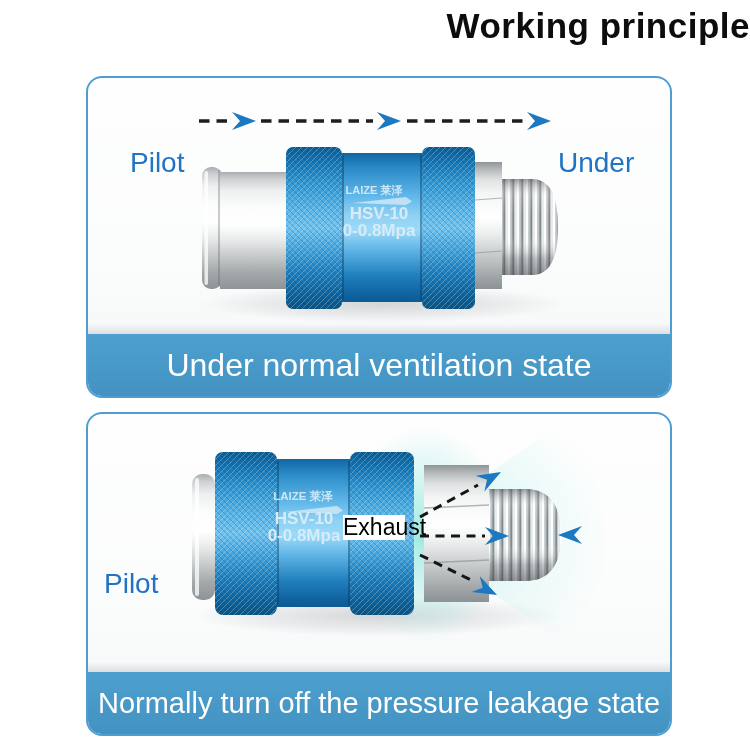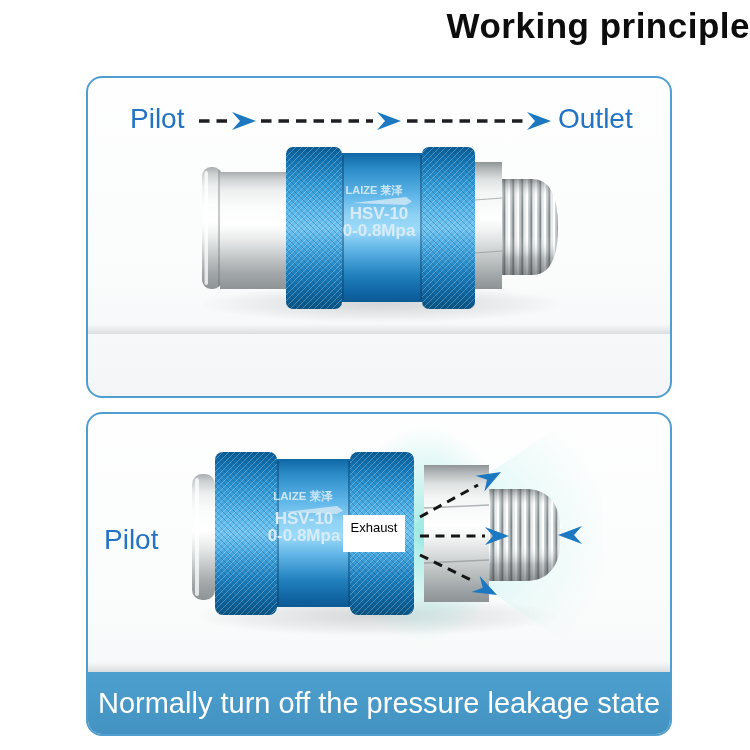--- a/index.html
+++ b/index.html
@@ -23,31 +23,31 @@
     background:linear-gradient(180deg,#4da0ce,#4392c2);
     color:#ffffff;text-align:center;line-height:62px;
     border-radius:0 0 13px 13px;white-space:nowrap;
   }
   .p1 .caption{font-size:32px;}
   .p2 .caption{font-size:29px;}
   .floor{
     position:absolute;left:0;bottom:62px;width:100%;height:10px;
     background:linear-gradient(180deg,rgba(200,205,210,0),rgba(168,176,183,.35));
   }
-  .label{position:absolute;color:#2273c4;white-space:nowrap;}
+  .label{position:absolute;color:#2273c4;white-space:nowrap;margin-top:44px;}
   .pilot1{left:42px;top:25px;font-size:28px;}
   .outlet1{left:470px;top:25px;font-size:28px;}
   .pilot2{left:16px;top:110px;font-size:28px;}
   .rejuvenation{left:470px;top:92px;font-size:19px;}
   .flowArrow{position:absolute;left:107px;top:25px;}
   .valveSvg1{position:absolute;left:110px;top:65px;}
   .valveSvg2{position:absolute;left:99px;top:8px;}
   .exhaustBox{
-    position:absolute;left:255px;top:101px;width:62px;height:37px;
-    background:#ffffff;color:#000;font-size:13px;line-height:25px;text-align:center;
+    position:absolute;left:255px;top:101px;width:62px;height:25px;
+    background:#ffffff;color:#000;font-size:23px;line-height:25px;text-align:center;
     z-index:5;white-space:nowrap;
   }
   .shadow{
     position:absolute;border-radius:50%;
     background:radial-gradient(ellipse at center,rgba(115,122,128,.28) 0%,rgba(120,128,134,.12) 45%,rgba(130,136,142,0) 72%);
   }
   .sh1{left:114px;top:208px;width:360px;height:36px;}
   .sh2{left:109px;top:182px;width:360px;height:40px;}
   svg text{font-family:"Liberation Sans","DejaVu Sans",sans-serif;}
 </style>
@@ -146,21 +146,21 @@
         <path d="M66,18 H178"></path>
         <path d="M212,18 H328"></path>
     </g>
     <g fill="#1d78c2">
       <use href="#arrowR" transform="translate(61,18)"></use>
       <use href="#arrowR" transform="translate(206,18)"></use>
       <use href="#arrowR" transform="translate(356,18)"></use>
     </g>
   </svg>
 
-  <div class="label outlet1">Outlet</div>
+  <div class="label outlet1">Under</div>
 
   <div class="shadow sh1"></div>
 
   <svg class="valveSvg1" width="370" height="170" viewBox="0 0 370 170">
 
     <rect x="4" y="24" width="20" height="122" rx="9" fill="url(#silverV)"></rect>
     <rect x="6.5" y="28" width="3.5" height="114" rx="1.7" fill="rgba(255,255,255,.75)"></rect>
     <rect x="20" y="27" width="2.5" height="116" fill="rgba(100,105,108,.35)"></rect>
 
     <rect x="22" y="29" width="66" height="117" fill="url(#silverV)"></rect>
@@ -183,20 +183,21 @@
     </g>
 
     <rect x="277" y="19" width="27" height="127" fill="url(#hexV)"></rect>
     <path d="M277,57 L304,55 M277,110 L304,108" stroke="rgba(138,144,148,.65)" stroke-width="1.2"></path>
 
     <path d="M304,36 H334 Q360,36 360,84 Q360,132 334,132 H304 Z" fill="url(#threadPat)"></path>
     <path d="M304,36 H334 Q360,36 360,84 Q360,132 334,132 H304 Z" fill="url(#threadShade)"></path>
   </svg>
 
   <div class="floor"></div>
+  <div class="caption">Under normal ventilation state</div>
 </section>
 
 <section class="panel p2">
 
   <div class="label pilot2">Pilot</div>
 
   <div class="shadow sh2"></div>
 
   <svg class="valveSvg2" width="415" height="230" viewBox="0 0 415 230">
     <clipPath id="fanClip">

